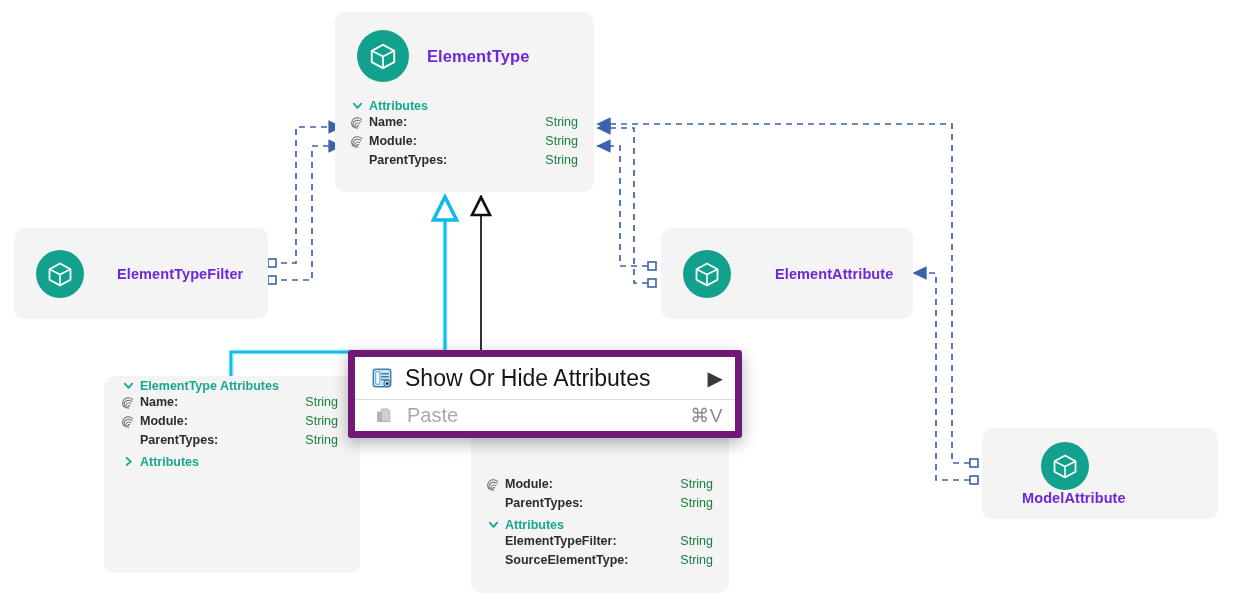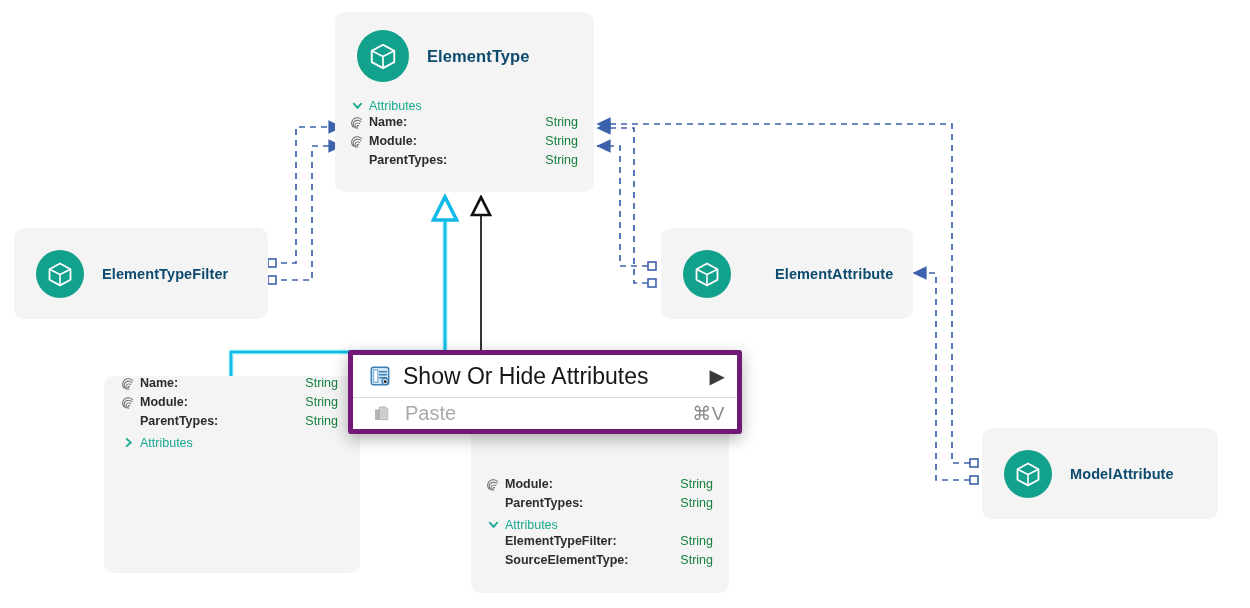--- a/index.html
+++ b/index.html
@@ -32,53 +32,53 @@
     background:#12a18c;
     flex:0 0 52px;
     display:flex;align-items:center;justify-content:center;
   }
   .cube.sm{width:48px;height:48px;flex:0 0 48px;}
   .cube svg{display:block;}
   .card-title{
     margin-left:18px;
     font-size:16.5px;
     font-weight:bold;
-    color:#0c4a6e;
+    color:#6d28d9;
     letter-spacing:.1px;
     white-space:nowrap;
   }
   .card-title.small{font-size:14.5px;}
 
   
   .attr-body{padding:0 16px 12px 14px;}
   .group-row{
     display:flex;align-items:center;
     height:19px;
     color:#18a890;
     font-size:12.5px;
-    font-weight:normal;
+    font-weight:bold;
   }
   .chev{width:16px;height:16px;flex:0 0 16px;display:flex;align-items:center;justify-content:center;margin-right:4px;}
   .group-label{white-space:nowrap;}
   .attr-row{
     display:flex;
     height:19px;
     font-size:12.5px;
     color:#2c2c2c;
   }
   .fp{width:16px;height:16px;flex:0 0 16px;margin-right:4px;display:flex;align-items:center;justify-content:center;}
   .fp.blank{}
   .attr-name{font-weight:bold;white-space:nowrap;}
   .attr-type{margin-left:auto;font-weight:normal;color:#15803d;white-space:nowrap;}
 
   
   .ctx-menu{
     position:absolute;
     background:#ffffff;
-    border:5px solid #701a75;
+    border:7px solid #701a75;
     border-radius:3px;
     box-shadow:0 5px 16px rgba(0,0,0,.30);
     box-sizing:border-box;
     overflow:hidden;
   }
   .ctx-item{
     display:flex;align-items:center;
     box-sizing:border-box;
     padding:0 12px 0 14px;
     white-space:nowrap;
@@ -208,21 +208,21 @@
       </div>
       <div class="attr-row">
         <span class="fp blank"></span>
         <span class="attr-name">ParentTypes:</span>
         <span class="attr-type">String</span>
       </div>
     </div>
   </div>
 
   <div class="card plain" style="left:14px;top:228px;width:254px;height:91px;">
-    <div class="card-head" style="padding:0 20px 0 22px;">
+    <div class="card-head" style="padding:0 20px 0 22px;gap:15px;">
       <div class="cube sm">
         <svg width="28" height="28" viewBox="0 0 32 32">
           <path d="M16 4 L28 10.5 L28 22.5 L16 29 L4 22.5 L4 10.5 Z" fill="none" stroke="#fff" stroke-width="2" stroke-linejoin="round"></path>
           <path d="M4 10.5 L16 16.5 L28 10.5 M16 16.5 L16 29" fill="none" stroke="#fff" stroke-width="1.8" stroke-linejoin="round"></path>
         </svg>
       </div>
       <div class="card-title small">ElementTypeFilter</div>
     </div>
   </div>
 
@@ -232,21 +232,21 @@
         <svg width="28" height="28" viewBox="0 0 32 32">
           <path d="M16 4 L28 10.5 L28 22.5 L16 29 L4 22.5 L4 10.5 Z" fill="none" stroke="#fff" stroke-width="2" stroke-linejoin="round"></path>
           <path d="M4 10.5 L16 16.5 L28 10.5 M16 16.5 L16 29" fill="none" stroke="#fff" stroke-width="1.8" stroke-linejoin="round"></path>
         </svg>
       </div>
       <div class="card-title small">ElementAttribute</div>
     </div>
   </div>
 
   <div class="card plain" style="left:982px;top:428px;width:236px;height:91px;">
-    <div class="card-head" style="padding:0 20px 0 22px;">
+    <div class="card-head" style="padding:0 20px 0 22px;flex-direction:column;">
       <div class="cube sm">
         <svg width="28" height="28" viewBox="0 0 32 32">
           <path d="M16 4 L28 10.5 L28 22.5 L16 29 L4 22.5 L4 10.5 Z" fill="none" stroke="#fff" stroke-width="2" stroke-linejoin="round"></path>
           <path d="M4 10.5 L16 16.5 L28 10.5 M16 16.5 L16 29" fill="none" stroke="#fff" stroke-width="1.8" stroke-linejoin="round"></path>
         </svg>
       </div>
       <div class="card-title small">ModelAttribute</div>
     </div>
   </div>
 
@@ -288,20 +288,28 @@
       <div class="attr-row">
         <span class="fp blank"></span>
         <span class="attr-name">SourceElementType:</span>
         <span class="attr-type">String</span>
       </div>
     </div>
   </div>
 
   <div class="card" style="left:104px;top:376px;width:256px;height:197px;">
     <div class="attr-body" style="padding-left:16px;padding-right:22px;">
+      <div class="group-row">
+        <span class="chev">
+          <svg width="13" height="13" viewBox="0 0 14 14">
+              <path d="M3 5 L7 9.5 L11 5" fill="none" stroke="#18a890" stroke-width="1.9" stroke-linecap="round" stroke-linejoin="round"></path>
+            </svg>
+        </span>
+        <span class="group-label">ElementType Attributes</span>
+      </div>
       <div class="attr-row">
         <span class="fp">
           <svg width="13" height="13" viewBox="0 0 14 14">
               <g fill="none" stroke="#6d6d6d" stroke-width="1.1" stroke-linecap="round">
                 <path d="M2 10.5 A6 6 0 0 1 11.5 3"></path>
                 <path d="M3.6 11.6 A4.3 4.3 0 0 1 10.6 5"></path>
                 <path d="M5.4 12 A2.7 2.7 0 0 1 9.4 7.1"></path>
                 <path d="M7.2 12.1 A1.2 1.2 0 0 1 8.2 9.4"></path>
               </g>
             </svg>

